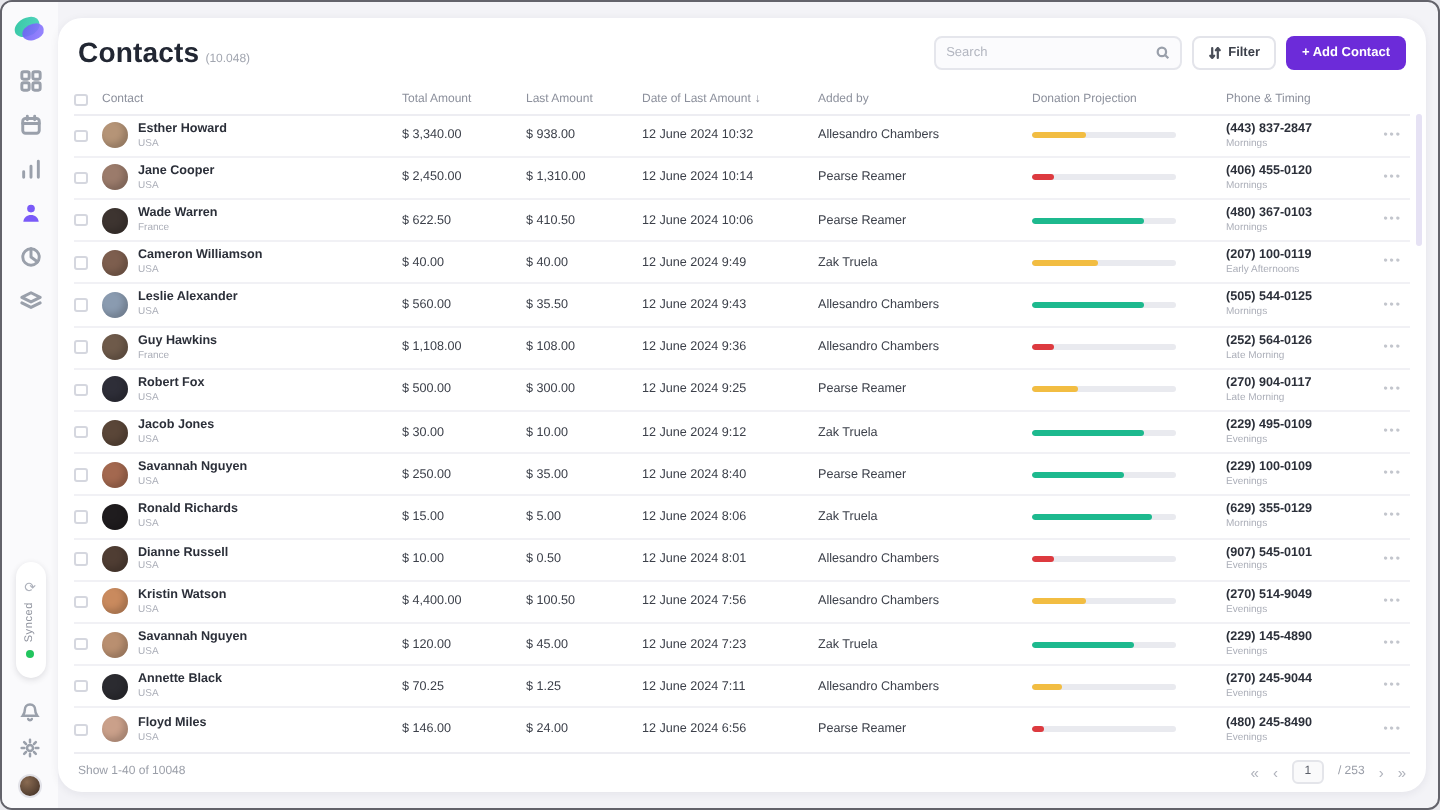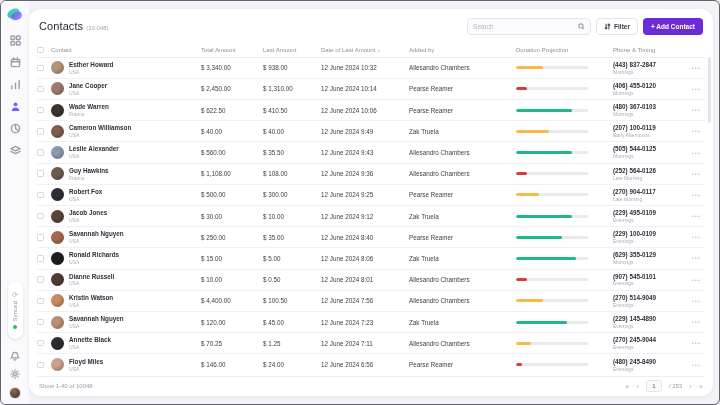--- a/index.html
+++ b/index.html
@@ -24,21 +24,21 @@
   .sync-pill .dot { width:4px; height:4px; border-radius:50%; background:#22c55e; }
   .bottom-icons { display:flex; flex-direction:column; align-items:center; gap:8px; margin-top:12px; }
   .bottom-icons svg { width:10px; height:10px; stroke:#9aa0ab; fill:none; stroke-width:1.5; stroke-linecap:round; }
   .avatar-self { width:12px; height:12px; border-radius:50%; background:radial-gradient(circle at 35% 30%,#8a6b52,#3c2c22); border:1px solid #e2e2e8; cursor:pointer; }
 
   
   .card { flex:1; background:#ffffff; border-radius:12px; margin:8px 6px 8px 0; box-shadow:0 1px 5px rgba(30,30,50,.07); display:flex; flex-direction:column; padding:0 8px; position:relative; overflow:hidden; }
 
   .topbar { height:35px; display:flex; align-items:center; justify-content:space-between; padding:0 2px; }
   .title-wrap { display:flex; align-items:baseline; gap:3px; }
-  .title-wrap h1 { font-size:11px; font-weight:400; color:#222733; letter-spacing:.1px; }
+  .title-wrap h1 { font-size:14px; font-weight:700; color:#222733; letter-spacing:.1px; }
   .title-wrap .count { font-size:6px; color:#a2a6b0; }
   .actions { display:flex; align-items:center; gap:5px; }
   .search { width:124px; height:17px; border:1px solid #e5e6ec; border-radius:4px; background:#fbfbfd; display:flex; align-items:center; padding:0 5px; }
   .search input { border:none; outline:none; background:transparent; flex:1; font-size:6.5px; color:#3a3e48; font-family:inherit; }
   .search input::placeholder { color:#b3b6c0; }
   .search svg { width:7px; height:7px; stroke:#9aa0ab; fill:none; stroke-width:1.6; }
   .btn { height:17px; border-radius:4px; display:flex; align-items:center; gap:3px; font-size:6.5px; padding:0 7px; cursor:pointer; border:1px solid transparent; }
   .btn-filter { background:#ffffff; border-color:#e3e4ea; color:#3c404a; font-weight:600; }
   .btn-filter svg { width:7px; height:7px; stroke:#4a4e58; fill:none; stroke-width:1.6; stroke-linecap:round; }
   .btn-add { color:#ffffff; font-weight:600; }

